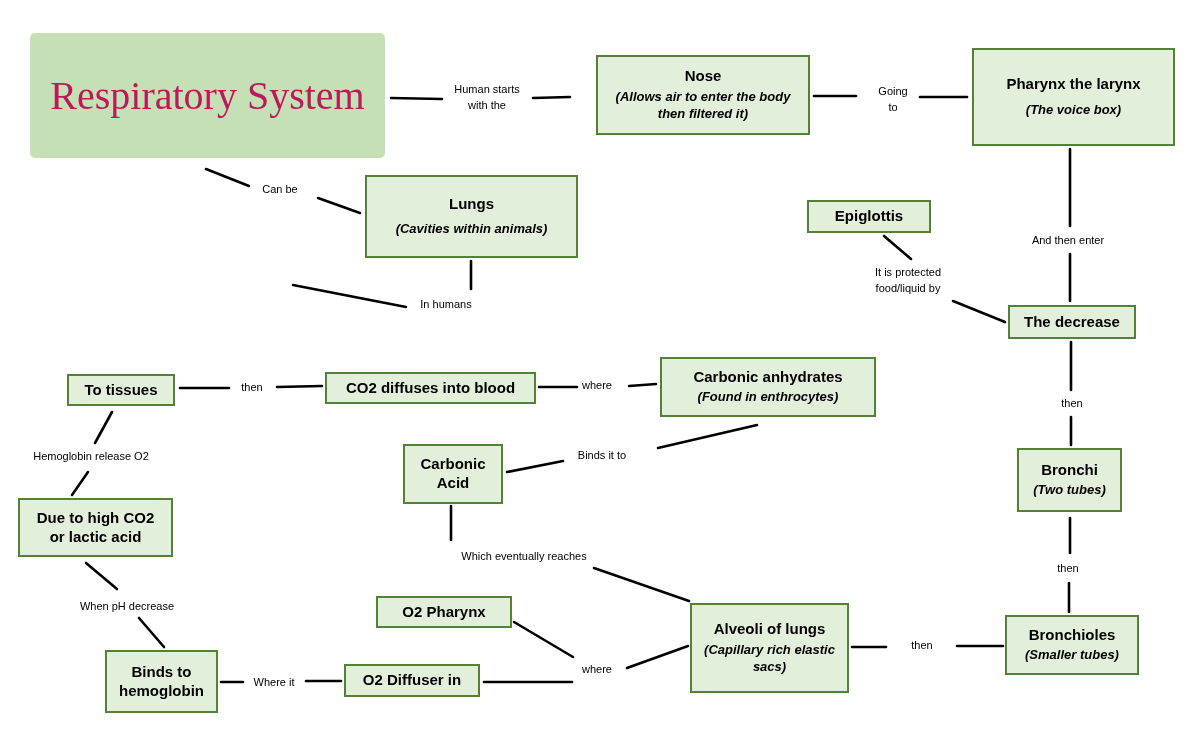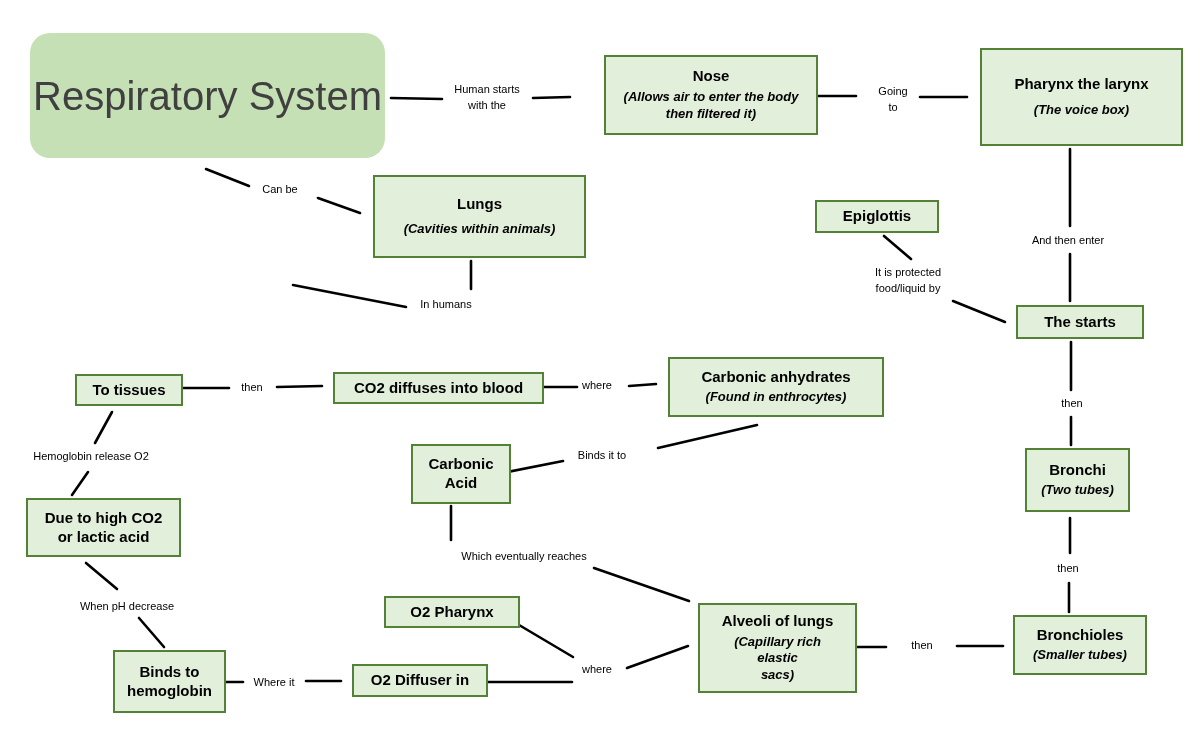--- a/index.html
+++ b/index.html
@@ -7,36 +7,35 @@
     position:relative;
     width:1200px;height:729px;
     overflow:hidden;
     background:#ffffff;
     font-family:"Liberation Sans", sans-serif;
   }
   .wires{position:absolute;left:0;top:0;pointer-events:none;}
   .main-topic{
     position:absolute;
     background:#c5e0b4;
-    border-radius:20px;
+    border-radius:5px;
     display:flex;align-items:center;justify-content:center;
     text-align:center;
-    font-family:Liberation Sans, sans-serif;
-    font-size:40px;line-height:1.3;color:#404040;
+    font-family:Liberation Serif, serif;
+    font-size:40px;line-height:1.3;color:#be185d;
   }
   .node{
     position:absolute;
     background:#e2efda;
     border:2px solid #538135;
     box-sizing:border-box;
     display:flex;flex-direction:column;align-items:center;justify-content:center;
     text-align:center;
-    padding:2px 14px;
+    padding:2px 6px;
     overflow:hidden;
-    margin-left:8px;
   }
   .node-title{
     font-weight:bold;font-size:15px;line-height:1.25;color:#000;
     white-space:pre-line;
   }
   .node-sub{
     font-weight:bold;font-style:italic;font-size:13px;line-height:1.3;color:#000;
     margin-top:3px;white-space:pre-line;
   }
   .clabel{
@@ -110,21 +109,21 @@
     <div class="node-title">Lungs</div>
     <div class="node-sub" style="margin-top:7px">(Cavities within animals)</div>
   </div>
 
   <div class="node" style="left:807px;top:200px;width:124px;height:33px">
     <div class="node-title">Epiglottis</div>
   </div>
 
 
   <div class="node" style="left:1008px;top:305px;width:128px;height:34px">
-    <div class="node-title">The starts</div>
+    <div class="node-title">The decrease</div>
   </div>
 
   <div class="node" style="left:67px;top:374px;width:108px;height:32px">
     <div class="node-title">To tissues</div>
   </div>
 
   <div class="node" style="left:325px;top:372px;width:211px;height:32px">
     <div class="node-title">CO2 diffuses into blood</div>
   </div>
 

